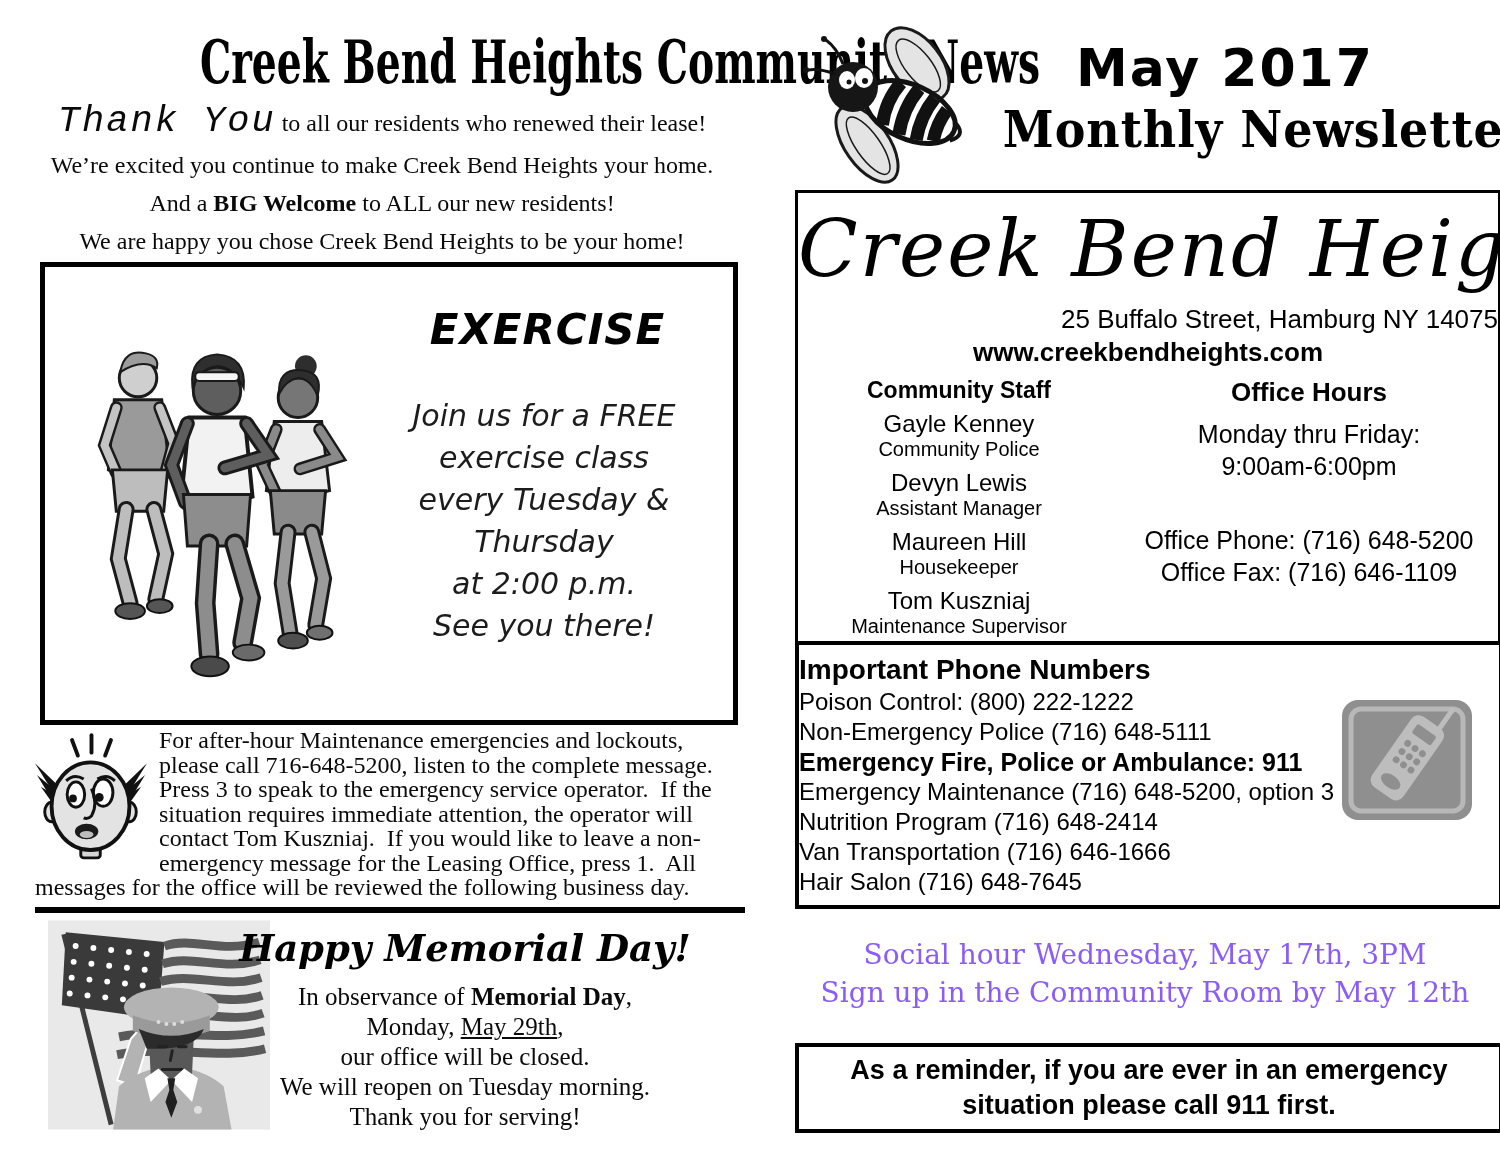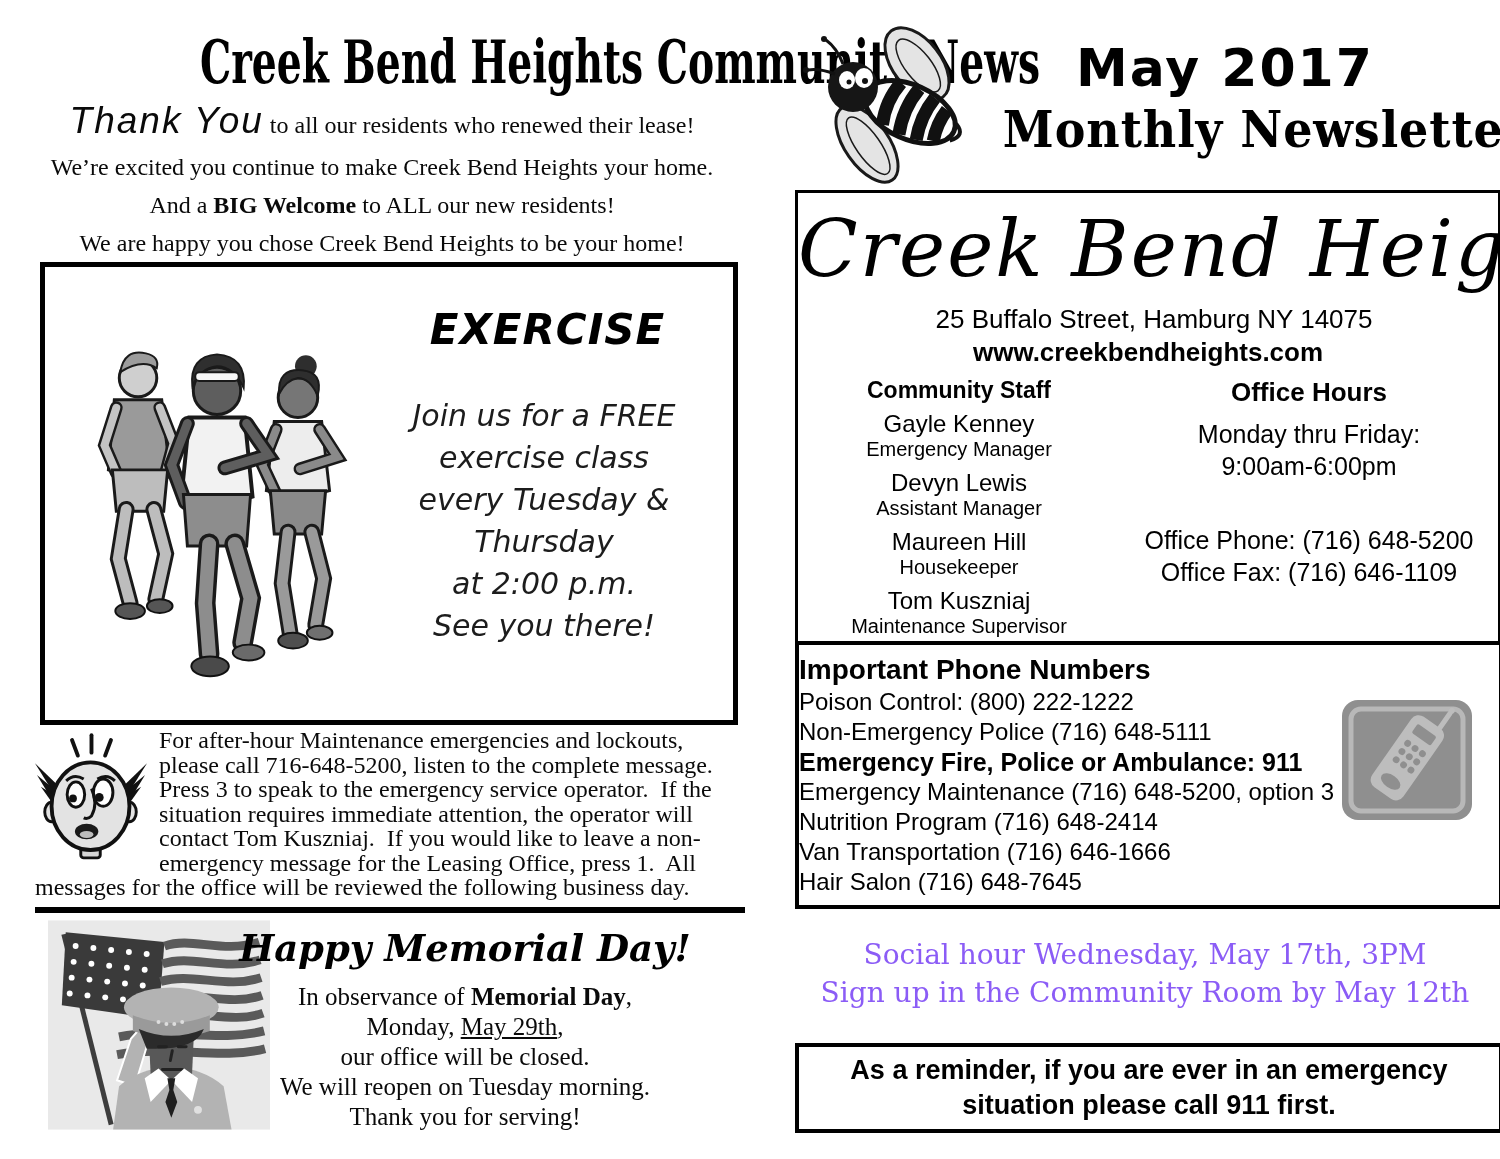--- a/index.html
+++ b/index.html
@@ -8,21 +8,21 @@
         font-family:"Liberation Serif",serif;}
   .abs{position:absolute;}
 
   
   .np-title{left:20px;top:26px;width:720px;text-align:center;}
   .np-title span{display:inline-block;white-space:nowrap;font-family:"DejaVu Serif",serif;
      font-weight:bold;font-size:56px;transform:scale(0.70,1.08);transform-origin:center top;}
   .intro{left:8px;top:98px;width:748px;text-align:center;font-size:24px;color:#0a0a0a;}
   .intro .l1{line-height:46px;}
   .intro .line{line-height:38px;}
-  .script{font-style:italic;font-size:37px;letter-spacing:2px;font-family:Liberation Sans, sans-serif;margin-top:44px;}
+  .script{font-style:italic;font-size:37px;letter-spacing:2px;font-family:Liberation Mono, monospace;margin-top:44px;}
   .b{font-weight:bold;}
 
   .ex-box{left:40px;top:262px;width:688px;height:453px;border:5px solid #000;background:#fff;}
   .ex-title{position:absolute;left:330px;top:38px;width:345px;text-align:center;
      font-family:"DejaVu Sans",sans-serif;font-weight:bold;font-style:italic;font-size:42px;letter-spacing:1px;}
   .ex-lines{position:absolute;left:318px;top:128px;width:362px;text-align:center;
      font-family:"DejaVu Sans",sans-serif;font-style:italic;font-size:30px;line-height:42px;color:#1c1c1c;}
   .walkers{position:absolute;left:22px;top:40px;}
 
   .maint{left:35px;top:728px;width:682px;font-size:24px;line-height:24.5px;color:#0a0a0a;}
@@ -42,21 +42,21 @@
   .r-date{left:1000px;top:38px;width:450px;text-align:center;font-family:"DejaVu Sans",sans-serif;
      font-weight:bold;font-size:52px;letter-spacing:2px;}
   .r-sub{left:980px;top:100px;width:490px;text-align:center;}
   .r-sub span{display:inline-block;white-space:nowrap;font-family:"DejaVu Serif",serif;font-weight:bold;
      font-size:50px;letter-spacing:1px;transform:scale(0.92,1);transform-origin:center top;}
 
   .box1{left:795px;top:190px;width:700px;height:448px;border:3px solid #000;background:#fff;
      font-family:"Liberation Sans",sans-serif;}
   .logo{margin-top:2px;text-align:center;font-family:"DejaVu Serif",serif;font-style:italic;
      font-size:78px;letter-spacing:2px;line-height:108px;white-space:nowrap;}
-  .addr{text-align:center;font-size:26px;line-height:33px;margin-left:12px;}
+  .addr{text-align:right;font-size:26px;line-height:33px;margin-left:12px;}
   .site{text-align:center;font-size:26px;font-weight:bold;line-height:33px;}
   .cols{display:flex;margin-top:8px;}
   .col-staff{width:46%;text-align:center;}
   .col-hours{width:54%;text-align:center;}
   .staff-h{font-weight:bold;font-size:23px;margin-bottom:6px;}
   .member{margin-bottom:8px;}
   .member .nm{font-size:24px;line-height:27px;}
   .member .rl{font-size:20px;line-height:24px;}
   .hours-h{font-weight:bold;font-size:26px;margin-bottom:10px;}
   .hours-l{font-size:25px;line-height:32px;}
@@ -309,21 +309,21 @@
 
   <div class="abs box1">
     <div class="logo">Creek Bend Heights</div>
     <div class="addr">25 Buffalo Street, Hamburg NY 14075</div>
     <div class="site">www.creekbendheights.com</div>
     <div class="cols">
       <div class="col-staff">
         <div class="staff-h">Community Staff</div>
         <div class="member">
           <div class="nm">Gayle Kenney</div>
-          <div class="rl">Emergency Manager</div>
+          <div class="rl">Community Police</div>
         </div>
         <div class="member">
           <div class="nm">Devyn Lewis</div>
           <div class="rl">Assistant Manager</div>
         </div>
         <div class="member">
           <div class="nm">Maureen Hill</div>
           <div class="rl">Housekeeper</div>
         </div>
         <div class="member">

